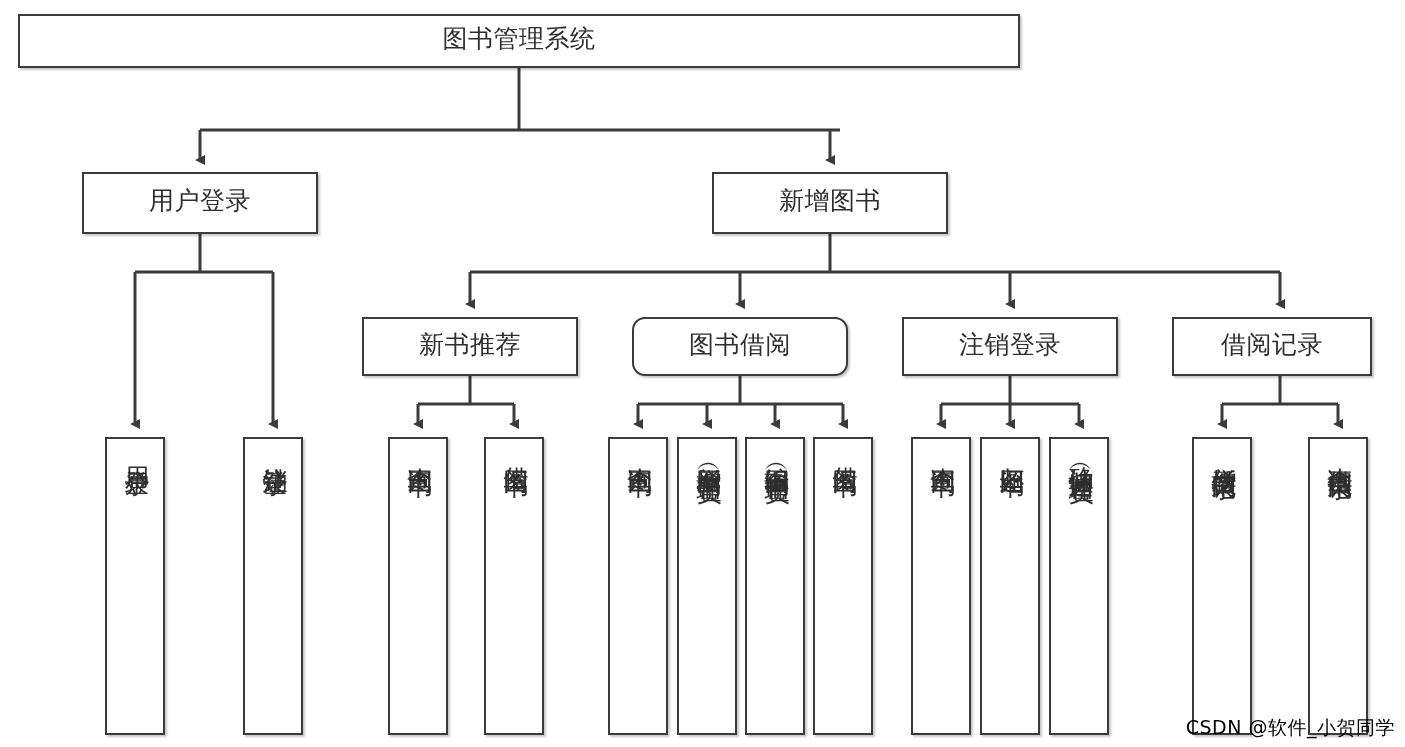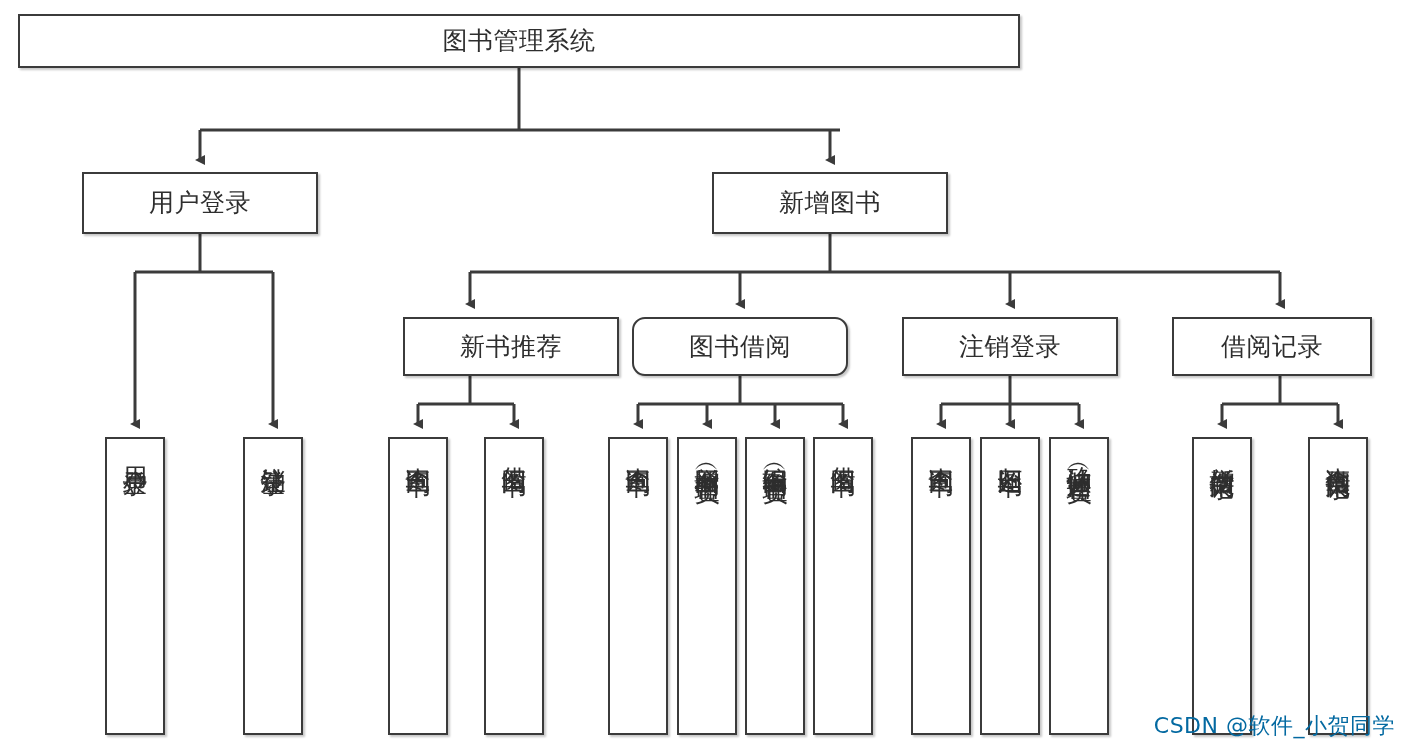--- a/index.html
+++ b/index.html
@@ -35,20 +35,21 @@
     display: flex;
     align-items: center;
     justify-content: center;
     color: #2e2e2e;
     z-index: 2;
   }
   .node .label {
     text-align: right;
     line-height: 1.12;
     letter-spacing: 0.5px;
+    font-family: Liberation Mono, monospace;
   }
   .node.horiz .label {
     writing-mode: horizontal-tb;
     font-size: 25px;
   }
   .node.vert {
     align-items: flex-start;
     justify-content: center;
     padding-top: 8px;
   }
@@ -57,22 +58,22 @@
     text-orientation: upright;
     font-size: 25px;
     line-height: 1.0;
     letter-spacing: 2px;
     white-space: nowrap;
   }
   #watermark {
     position: absolute;
     right: 10px;
     bottom: 6px;
-    font-size: 22px;
-    color: #0369a1;
+    font-size: 19px;
+    color: #000000;
     letter-spacing: 0.5px;
     z-index: 5;
     white-space: nowrap;
   }
 </style>
 </head>
 <body>
 
 <div id="canvas">
 
@@ -131,21 +132,21 @@
     <span class="label">图书管理系统</span>
   </div>
 
   <div class="node horiz" style="left:82px; top:172px; width:236px; height:62px;">
     <span class="label">用户登录</span>
   </div>
   <div class="node horiz" style="left:712px; top:172px; width:236px; height:62px;">
     <span class="label">新增图书</span>
   </div>
 
-  <div class="node horiz" style="left:362px; top:317px; width:216px; height:59px;margin-left:41px;">
+  <div class="node horiz" style="left:362px; top:317px; width:216px; height:59px;">
     <span class="label">新书推荐</span>
   </div>
   <div class="node horiz" style="left:632px; top:317px; width:216px; height:59px;border-radius:13px;">
     <span class="label">图书借阅</span>
   </div>
   <div class="node horiz" style="left:902px; top:317px; width:216px; height:59px;">
     <span class="label">注销登录</span>
   </div>
   <div class="node horiz" style="left:1172px; top:317px; width:200px; height:59px;">
     <span class="label">借阅记录</span>

